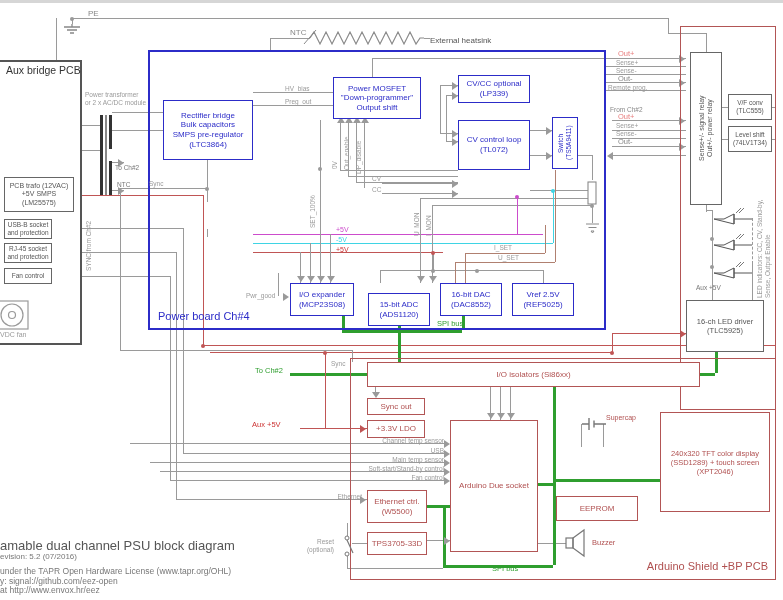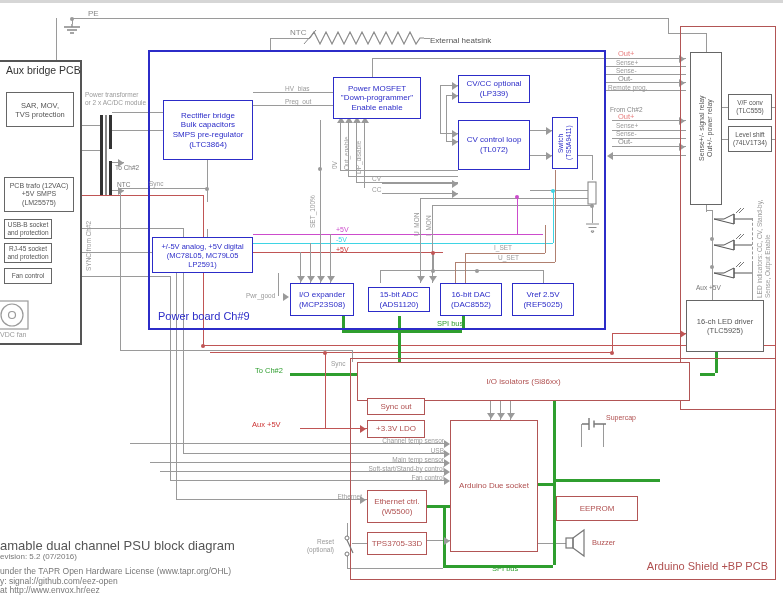--- a/index.html
+++ b/index.html
@@ -220,36 +220,34 @@
       <div class="arr" style="border-left: 4px solid transparent; border-right: 4px solid transparent; border-top: 6px solid rgb(154, 154, 154); left: 506.5px; top: 413px;"></div>
       <div class="arr" style="border-top: 4px solid transparent; border-bottom: 4px solid transparent; border-left: 6px solid rgb(154, 154, 154); left: 283px; top: 292.5px;"></div>
     </div>
 
   <div class="frame" style="left:680px;top:26px;width:96px;height:384px;border:1.5px solid #b25555"></div>
   <div class="frame" style="left:350px;top:358px;width:426px;height:222px;border:1.5px solid #b25555"></div>
   <div class="frame" style="left:-2px;top:60px;width:84px;height:285px;border:2px solid #555;background:#fff"></div>
   <div class="frame" style="left:148px;top:50px;width:458px;height:280px;border:2px solid #2c2cc8"></div>
 
   <div class="lbl" style="left:6px;top:64px;font-size:10.5px;color:#333">Aux bridge PCB</div>
-  <div class="lbl" style="left:158px;top:310px;font-size:11px;color:#2c2cc8">Power board Ch#9</div>
+  <div class="lbl" style="left:158px;top:310px;font-size:11px;color:#2c2cc8">Power board Ch#4</div>
   <div class="lbl" style="left:598px;top:560px;width:170px;text-align:right;font-size:11px;color:#b05050">Arduino Shield +BP PCB</div>
 
   <div class="lbl" style="left:88px;top:9px;font-size:8px;color:#888">PE</div>
   <svg style="left:63px;top:24px" width="18" height="12">
     <path d="M9 0 V3 M1 3 H17 M4 6 H14 M7 9 H11" stroke="#888" stroke-width="1.3" fill="none"></path>
     </svg>
   <div class="lbl" style="left:290px;top:28px;font-size:8px;color:#888">NTC</div>
   <svg style="left:310px;top:30px" width="114" height="16">
     <polyline points="0,8 4,2 10,14 16,2 22,14 28,2 34,14 40,2 46,14 52,2 58,14 64,2 70,14 76,2 82,14 88,2 94,14 100,2 106,14 110,8 114,8" fill="none" stroke="#8a8a8a" stroke-width="1.2"></polyline>
     <path d="M-6,14 L6,0" stroke="#8a8a8a" stroke-width="1"></path>
     </svg>
   <div class="lbl" style="left:430px;top:36px;font-size:8px;color:#555">External heatsink</div>
 
-  <div class="box gry" style="left:6px;top:92px;width:68px;height:35px;font-size:7.5px">SAR, MOV,
-TVS protection</div>
   <div class="box gry" style="left:4px;top:177px;width:70px;height:35px;font-size:7px">PCB trafo (12VAC)
 +5V SMPS
 (LM25575)</div>
   <div class="box gry" style="left:4px;top:219px;width:48px;height:20px;font-size:6.5px">USB-B socket
 and protection</div>
   <div class="box gry" style="left:4px;top:243px;width:48px;height:20px;font-size:6.5px">RJ-45 socket
 and protection</div>
   <div class="box gry" style="left:4px;top:268px;width:48px;height:16px;font-size:6.5px">Fan control</div>
   <svg style="left:0px;top:300px" width="30" height="30">
     <rect x="-8" y="1" width="36" height="28" fill="none" stroke="#9a9a9a" stroke-width="1.2"></rect>
@@ -267,35 +265,32 @@
     <div class="wire" style="left:108.5px;top:161px;width:3px;height:34px;background:#333"></div>
   </div>
   <div class="lbl tiny" style="left:115px;top:164px;color:#777">To Ch#2</div>
   <div class="lbl tiny" style="left:117px;top:181px;color:#777">NTC</div>
   <div class="lbl tiny vert" style="left:85px;top:215px;height:56px">SYNC from Ch#2</div>
 
   <div class="box blu" style="left:163px;top:100px;width:90px;height:60px">Rectifier bridge
 Bulk capacitors
 SMPS pre-regulator
 (LTC3864)</div>
-  <div class="box blu" style="left:152px;top:237px;width:101px;height:36px;font-size:7.5px">+/-5V analog, +5V digital
-(MC78L05, MC79L05
-LP2591)</div>
   <div class="box blu" style="left:333px;top:77px;width:88px;height:42px">Power MOSFET
 "Down-programmer"
-Enable enable</div>
+Output shift</div>
   <div class="box blu" style="left:458px;top:75px;width:72px;height:28px">CV/CC optional
 (LP339)</div>
   <div class="box blu" style="left:458px;top:120px;width:72px;height:50px">CV control loop
 (TL072)</div>
   <div class="box blu vert" style="left:552px;top:117px;width:26px;height:52px;font-size:6.5px">Switch
 (TS5A9411)</div>
   <div class="box blu" style="left:290px;top:283px;width:64px;height:33px">I/O expander
 (MCP23S08)</div>
-  <div class="box blu" style="left:368px;top:287px;width:62px;height:25px">15-bit ADC
+  <div class="box blu" style="left:368px;top:293px;width:62px;height:33px">15-bit ADC
 (ADS1120)</div>
   <div class="box blu" style="left:440px;top:283px;width:62px;height:33px">16-bit DAC
 (DAC8552)</div>
   <div class="box blu" style="left:512px;top:283px;width:62px;height:33px">Vref 2.5V
 (REF5025)</div>
   <div class="lbl" style="left:437px;top:319px;font-size:7.5px;color:#2f9e2f">SPI bus</div>
 
   <div class="lbl tiny" style="left:285px;top:85px">HV_bias</div>
   <div class="lbl tiny" style="left:285px;top:98px">Preg_out</div>
   <div class="lbl tiny" style="left:149px;top:180px">Sync</div>
@@ -349,28 +344,31 @@
     </svg>
   <svg style="left:714px;top:237px" width="38" height="16">
     <path d="M0 8 H10 L20 3 V13 Z M20 3 V13 M20 8 H38" stroke="#555" stroke-width="1" fill="none"></path>
     <path d="M22 2 L27 -3 M25 2 L30 -3" stroke="#555" stroke-width="0.8"></path>
     </svg>
   <svg style="left:714px;top:265px" width="38" height="16">
     <path d="M0 8 H10 L20 3 V13 Z M20 3 V13 M20 8 H38" stroke="#555" stroke-width="1" fill="none"></path>
     <path d="M22 2 L27 -3 M25 2 L30 -3" stroke="#555" stroke-width="0.8"></path>
     </svg>
 
-  <div class="box red" style="left:357px;top:362px;width:333px;height:39px">I/O isolators (Si86xx)</div>
+  <div class="box red" style="left:367px;top:362px;width:333px;height:25px">I/O isolators (Si86xx)</div>
   <div class="box red" style="left:367px;top:398px;width:58px;height:17px">Sync out</div>
   <div class="box red" style="left:367px;top:420px;width:58px;height:18px">+3.3V LDO</div>
   <div class="box red" style="left:450px;top:420px;width:88px;height:132px">Arduino Due socket</div>
   <div class="box red" style="left:367px;top:490px;width:60px;height:33px">Ethernet ctrl.
 (W5500)</div>
   <div class="box red" style="left:367px;top:532px;width:60px;height:23px">TPS3705-33D</div>
   <div class="box red" style="left:556px;top:496px;width:82px;height:25px">EEPROM</div>
+  <div class="box red" style="left:660px;top:412px;width:110px;height:100px;font-size:7.5px">240x320 TFT color display
+(SSD1289) + touch screen
+(XPT2046)</div>
   <svg style="left:582px;top:415px" width="24" height="18">
     <path d="M0 9 H7 M7 3 V15 M12 5.5 V12.5 M12 9 H24" stroke="#777" stroke-width="1.4" fill="none"></path>
     </svg>
   <div class="lbl" style="left:606px;top:414px;font-size:7px;color:#b05050">Supercap</div>
   <svg style="left:564px;top:530px" width="26" height="26">
     <rect x="2" y="8" width="7" height="10" fill="none" stroke="#777" stroke-width="1.2"></rect>
     <path d="M9 8 L20 0 V26 L9 18 Z" fill="none" stroke="#777" stroke-width="1.2"></path>
     </svg>
   <div class="lbl" style="left:592px;top:538px;font-size:7.5px;color:#b05050">Buzzer</div>
   <svg style="left:337px;top:534px" width="20" height="26">

